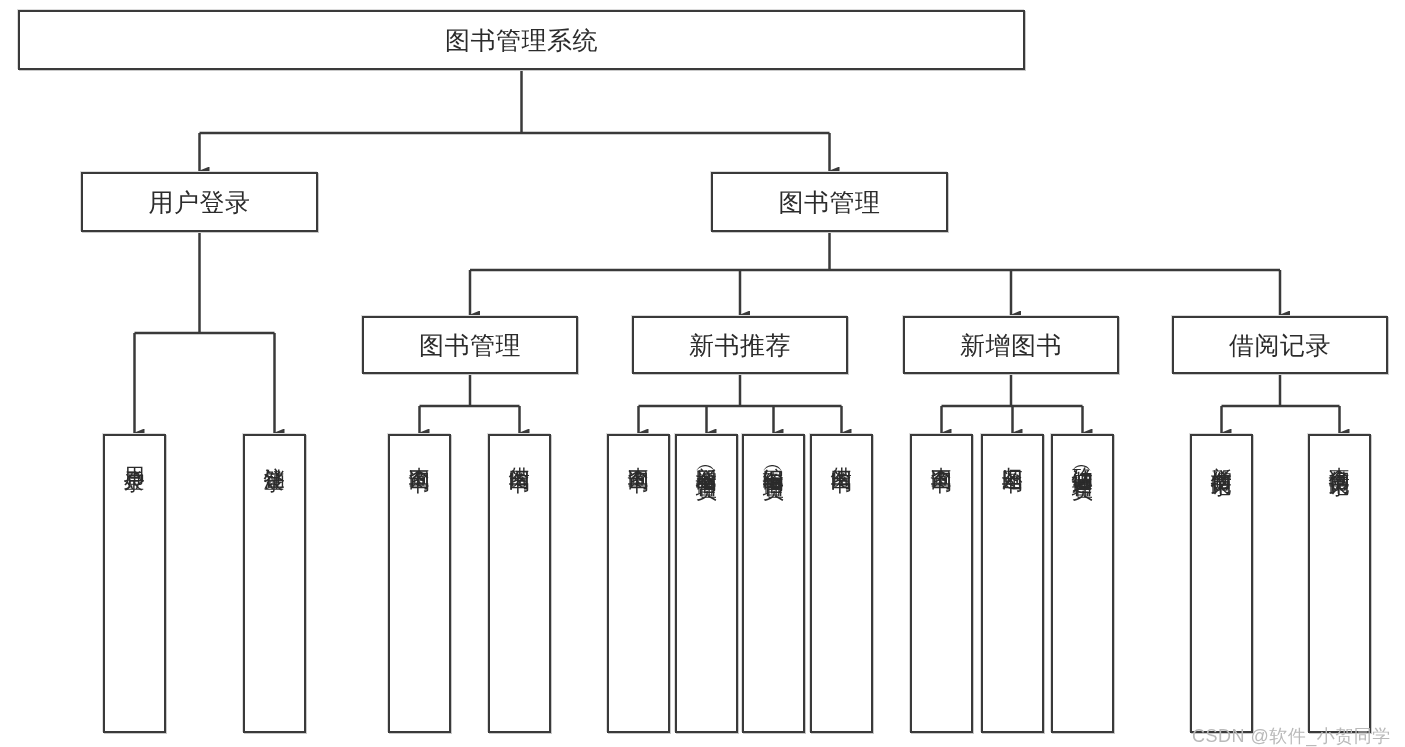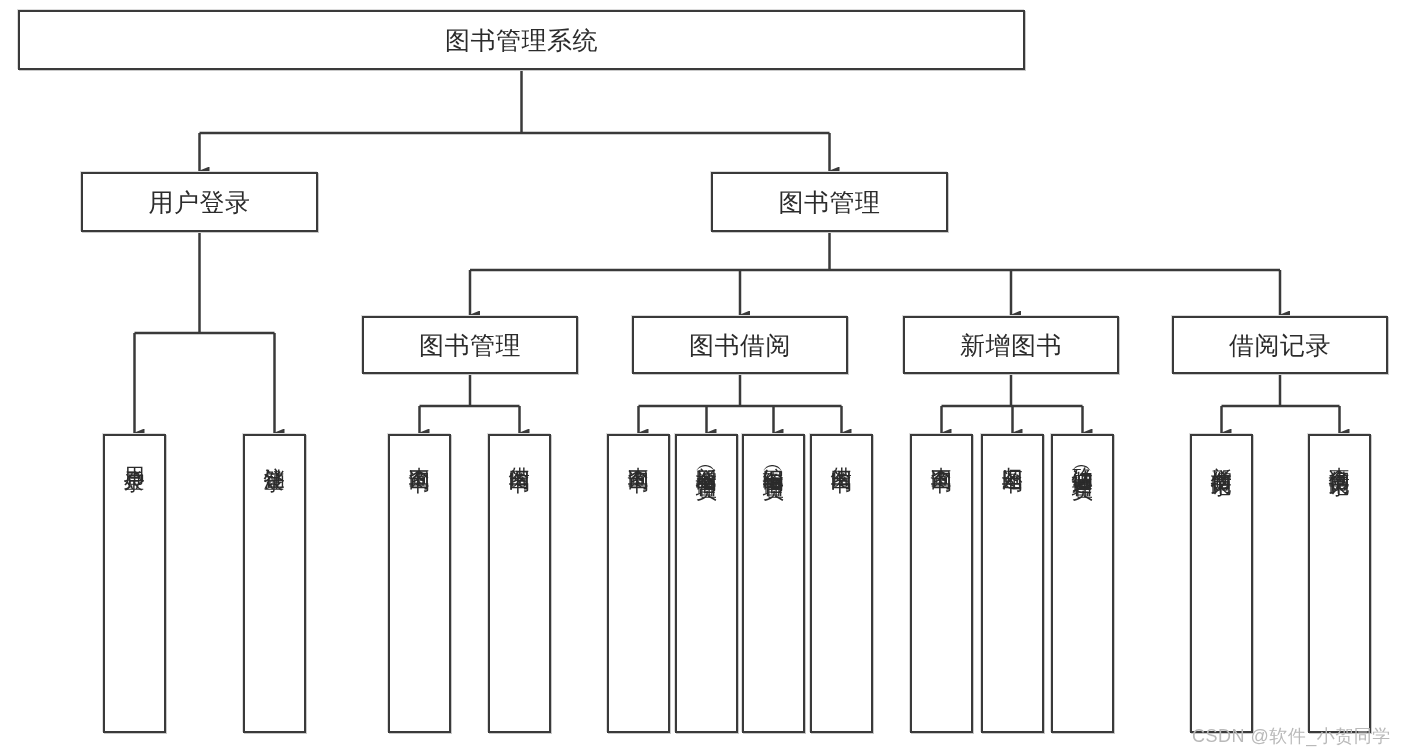--- a/index.html
+++ b/index.html
@@ -121,21 +121,21 @@
       <div class="node horizontal" style="left: 81px; top: 172px; width: 237px; height: 60px;">
         <span class="node-label">用户登录</span>
       </div>
       <div class="node horizontal" style="left: 711px; top: 172px; width: 237px; height: 60px; align-items: center;">
         <span class="node-label">图书管理</span>
       </div>
       <div class="node horizontal" style="left: 362px; top: 316px; width: 216px; height: 58px;">
         <span class="node-label">图书管理</span>
       </div>
       <div class="node horizontal" style="left: 632px; top: 316px; width: 216px; height: 58px;">
-        <span class="node-label">图书借阅</span>
+        <span class="node-label">新书推荐</span>
       </div>
       <div class="node horizontal" style="left: 903px; top: 316px; width: 216px; height: 58px;">
         <span class="node-label">新增图书</span>
       </div>
       <div class="node horizontal" style="left: 1172px; top: 316px; width: 216px; height: 58px; justify-content: center;">
         <span class="node-label">借阅记录</span>
       </div>
       <div class="node vertical" style="left: 103px; top: 434px; width: 63px; height: 299px;">
         <span class="node-label">用户登录</span>
       </div>

